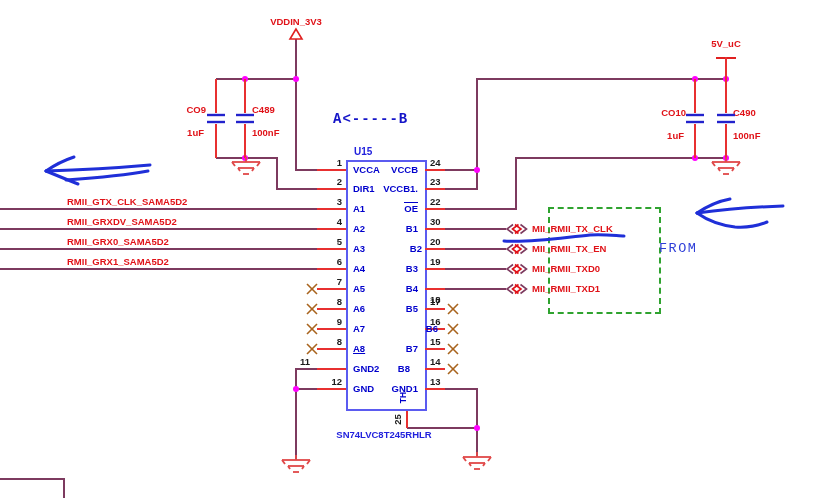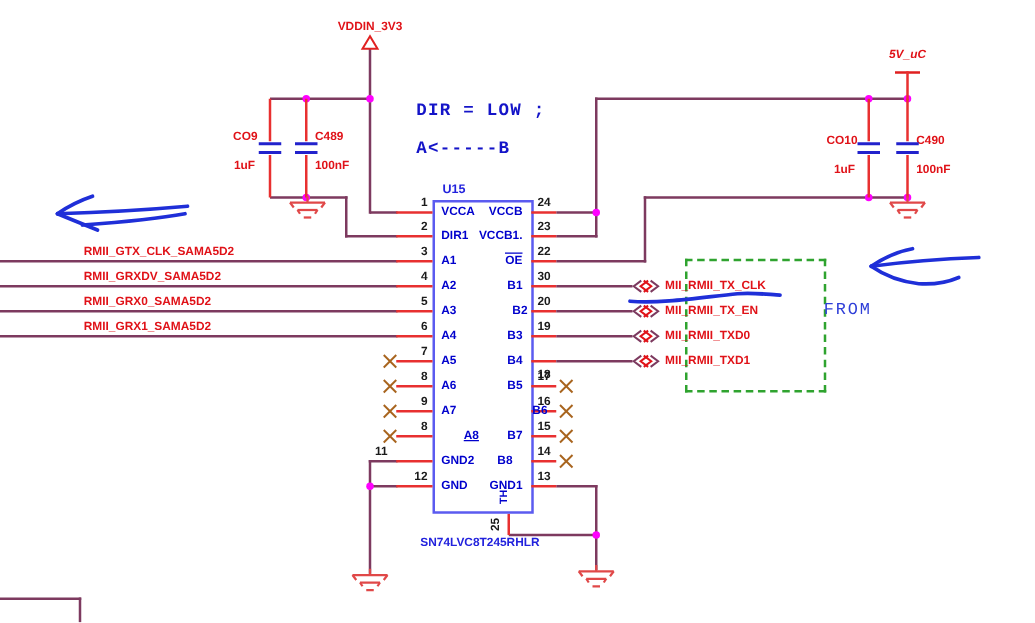--- a/index.html
+++ b/index.html
@@ -69,42 +69,41 @@
   <div class="dot" style="left:692px;top:155px;"></div>
   <div class="dot" style="left:723px;top:155px;"></div>
   <div class="dot" style="left:474px;top:167px;"></div>
   <div class="dot" style="left:293px;top:386px;"></div>
   <div class="dot" style="left:474px;top:425px;"></div>
 
   <div class="powerlabel" style="left:252px;top:16px;width:88px;">VDDIN_3V3</div>
   <svg style="left:289px;top:28px;" width="14" height="12" viewBox="0 0 14 12">
     <polygon points="7,1 1,11 13,11" fill="#ffffff" stroke="#e02020" stroke-width="1.6"></polygon>
   </svg>
-  <div class="powerlabel" style="left:692px;top:38px;width:68px;font-style:italic;">5V_uC</div>
+  <div class="powerlabel" style="left:692px;top:38px;width:68px;">5V_uC</div>
   <div style="position:absolute;left:716px;top:57px;width:20px;height:2px;background:#e02020;"></div>
   <div class="vstub" style="left:725px;top:57px;height:23px;"></div>
 
   <div class="caplabel" style="left:170px;top:104px;width:36px;text-align:right;">CO9</div>
   <div class="caplabel" style="left:168px;top:127px;width:36px;text-align:right;">1uF</div>
   <div class="caplabel" style="left:252px;top:104px;">C489</div>
   <div class="caplabel" style="left:252px;top:127px;">100nF</div>
   <div class="caplabel" style="left:650px;top:107px;width:36px;text-align:right;">CO10</div>
   <div class="caplabel" style="left:648px;top:130px;width:36px;text-align:right;">1uF</div>
   <div class="caplabel" style="left:733px;top:107px;">C490</div>
   <div class="caplabel" style="left:733px;top:130px;">100nF</div>
 
   <div class="icbox"></div>
   <div class="bluelabel" style="left:354px;top:146px;">U15</div>
   <div class="bluelabel" style="left:326px;top:429px;width:116px;text-align:center;font-size:9.5px;">SN74LVC8T245RHLR</div>
   <div class="pinnum rot" style="left:388px;top:414px;width:18px;text-align:center;">25</div>
   <div class="pinname rot" style="left:394px;top:392px;width:18px;font-size:8.5px;text-align:center;">TH</div>
 
   <div class="greenbox"></div>
 
-  <div class="mono-note" style="left:333px;top:81px;">DIR = LOW ;</div>
   <div class="mono-note" style="left:333px;top:111px;">A&lt;-----B</div>
   <div class="mono-from" style="left:659px;top:241px;">FROM</div>
 
   <svg style="left:36px;top:152px;" width="122" height="44" viewBox="0 0 122 44">
     <g fill="none" stroke="#1f2fd8" stroke-width="3" stroke-linecap="round">
       <path d="M114,13 C80,16 45,18 10,19"></path>
       <path d="M10,19 C20,12 29,8 38,5"></path>
       <path d="M10,19 C22,24 32,28 42,32"></path>
       <path d="M112,19 C85,24 58,26 30,28"></path>
     </g>
@@ -226,21 +225,21 @@
     </svg>
     <div class="stub" style="left:317px;top:328px;width:29px;"></div>
     <div class="pinnum" style="left:300px;top:316px;width:42px;text-align:right;">9</div>
     <div class="pinname" style="left:353px;top:323px;">A7</div>
     <svg style="left:306px;top:323px;" width="12" height="12" viewBox="0 0 12 12">
     <line x1="1" y1="1" x2="11" y2="11" stroke="#a8641e" stroke-width="1.6"></line>
     <line x1="11" y1="1" x2="1" y2="11" stroke="#a8641e" stroke-width="1.6"></line>
     </svg>
     <div class="stub" style="left:317px;top:348px;width:29px;"></div>
     <div class="pinnum" style="left:300px;top:336px;width:42px;text-align:right;">8</div>
-    <div class="pinname" style="left:371px;top:343px;text-decoration:underline;">A8</div>
+    <div class="pinname" style="left:353px;top:343px;text-decoration:underline;">A8</div>
     <svg style="left:306px;top:343px;" width="12" height="12" viewBox="0 0 12 12">
     <line x1="1" y1="1" x2="11" y2="11" stroke="#a8641e" stroke-width="1.6"></line>
     <line x1="11" y1="1" x2="1" y2="11" stroke="#a8641e" stroke-width="1.6"></line>
     </svg>
     <div class="stub" style="left:317px;top:368px;width:29px;"></div>
     <div class="pinnum" style="left:300px;top:356px;width:42px;text-align:left;">11</div>
     <div class="pinname" style="left:353px;top:363px;">GND2</div>
     <div class="stub" style="left:317px;top:388px;width:29px;"></div>
     <div class="pinnum" style="left:300px;top:376px;width:42px;text-align:right;">12</div>
     <div class="pinname" style="left:353px;top:383px;">GND</div>

